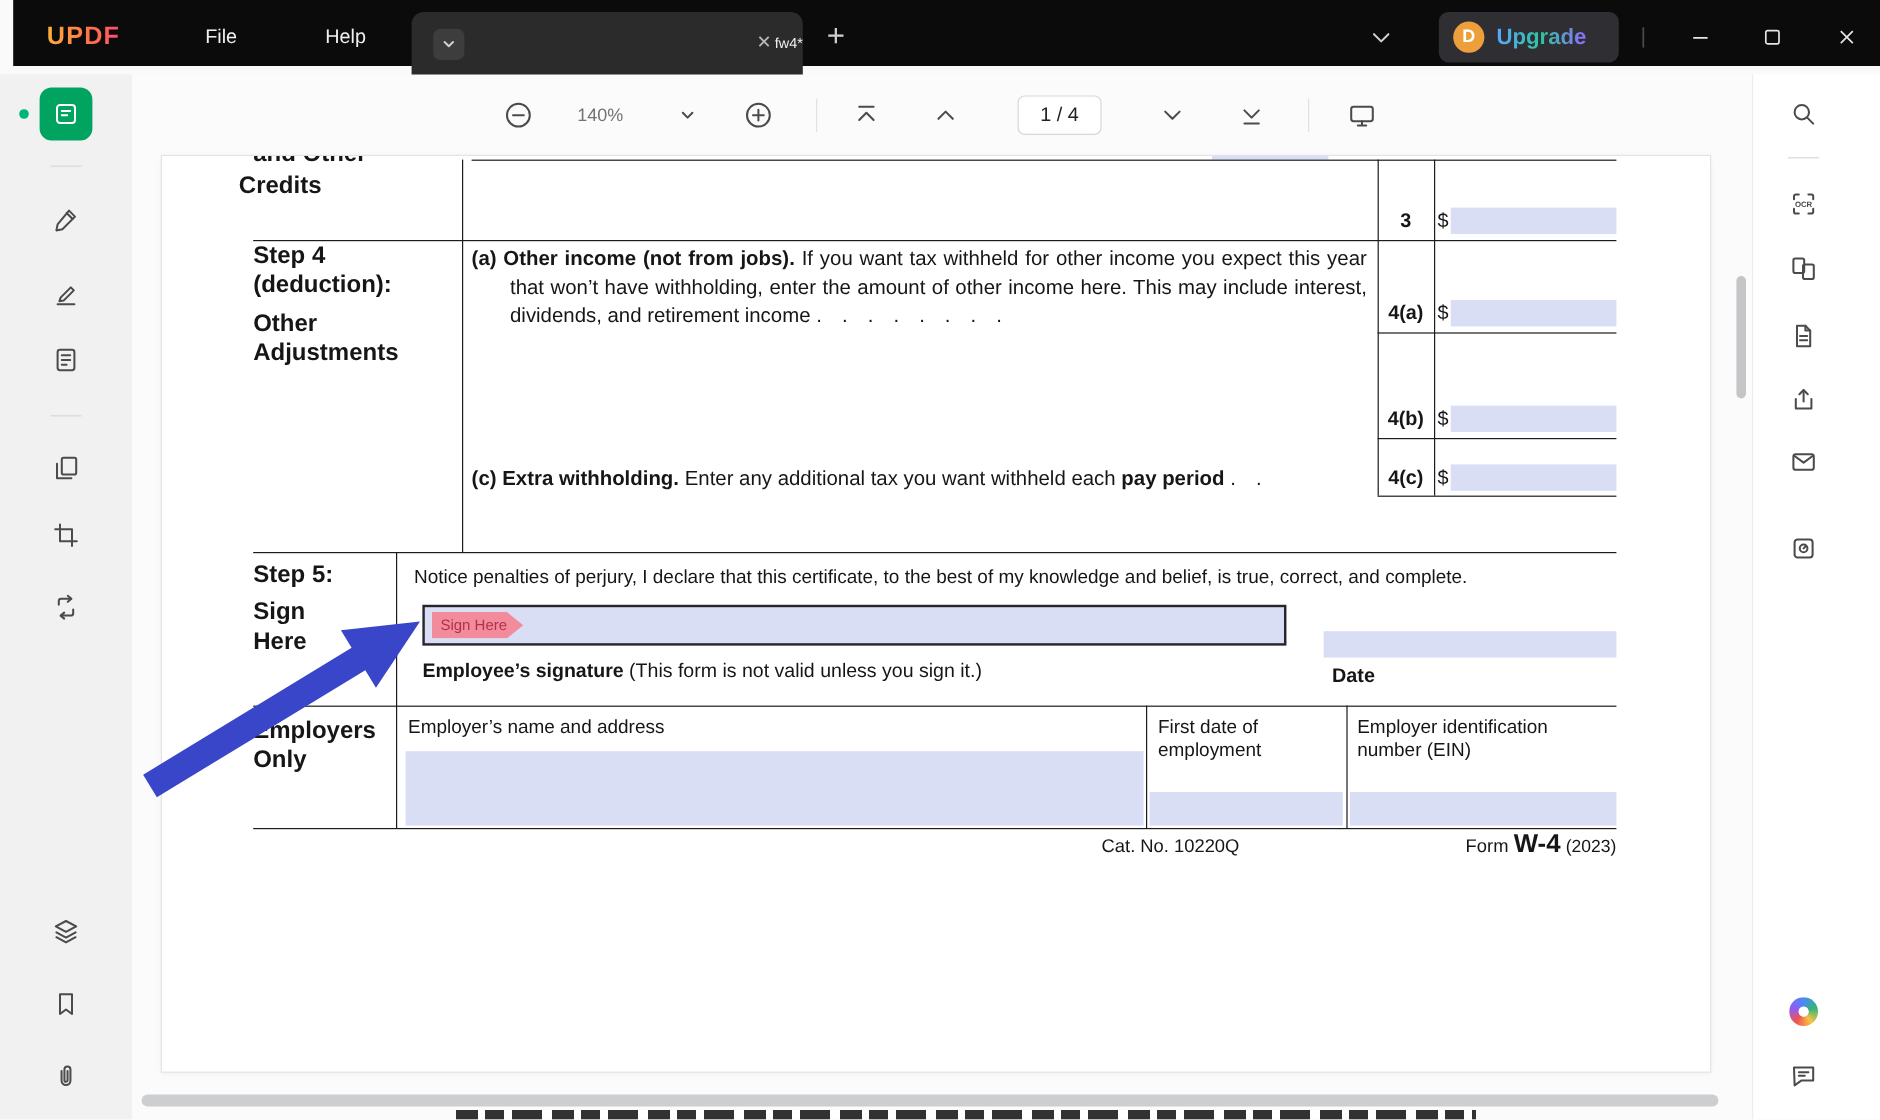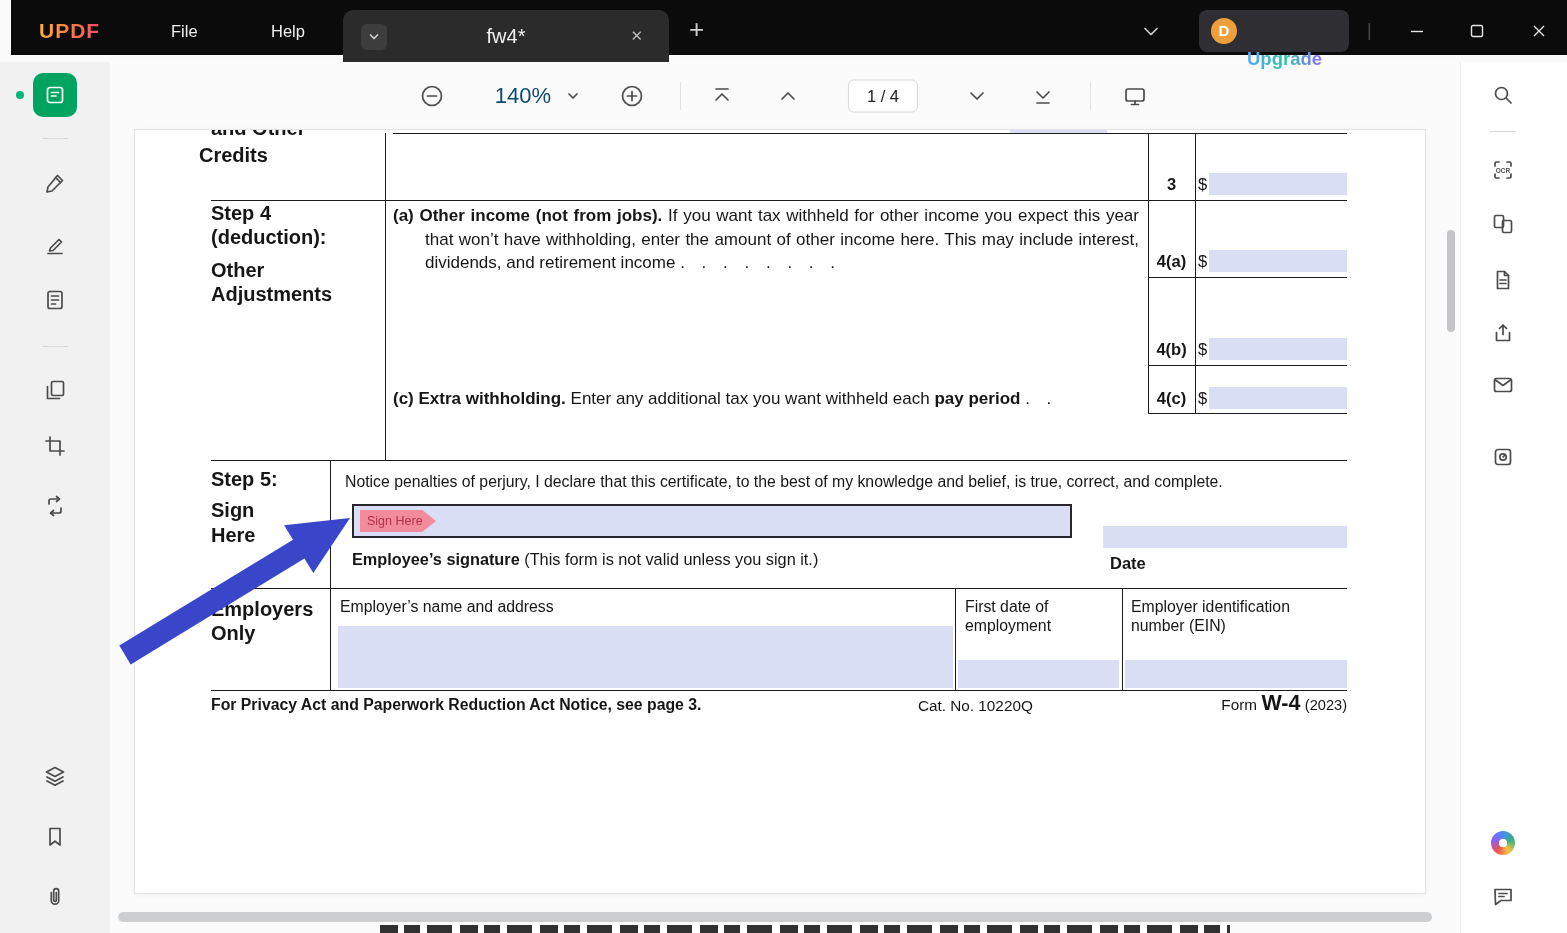--- a/index.html
+++ b/index.html
@@ -8,29 +8,29 @@
   .app { position:relative; width:1567px; height:933px; }
 
   
   .titlebar { position:absolute; left:11px; top:0; width:100%; height:55px; background:#0b0b0b; z-index:20; }
   .logo { position:absolute; left:28px; top:0; height:62px; line-height:62px; font-size:21px; font-weight:800; letter-spacing:1px;
           background:linear-gradient(90deg,#ffb03a,#ff7a45,#ff4d6d); -webkit-background-clip:text; background-clip:text; color:transparent; }
   .menu-item { position:absolute; top:0; height:62px; line-height:62px; color:#f0f0f0; font-size:16.5px; padding:0 14px; cursor:default; }
   .tab { position:absolute; left:332px; top:10px; width:326px; height:52px; background:#2b2b2b; border-radius:10px 10px 0 0; }
   .tab-caret { position:absolute; left:18px; top:14px; width:26px; height:26px; background:#3d3d3d; border-radius:6px;
                display:flex; align-items:center; justify-content:center; }
-  .tab-title { position:absolute; left:0; right:0; top:0; height:52px; line-height:52px; text-align:center; color:#f0f0f0; font-size:20px; }
+  .tab-title { position:absolute; left:0; right:0; top:0; height:52px; line-height:52px; text-align:right; color:#f0f0f0; font-size:12px; }
   .tab-close { position:absolute; right:26px; top:0; height:52px; line-height:52px; color:#b9b9b9; font-size:15px; }
   .newtab { position:absolute; left:670px; top:0; height:62px; line-height:58px; color:#cfcfcf; font-size:26px; font-weight:300; padding:0 8px; }
   .tb-collapse { position:absolute; left:1128px; top:19px; }
   .upgrade { position:absolute; left:1188px; top:10px; width:150px; height:42px; background:#2e2e33; border-radius:8px; }
   .avatar { position:absolute; left:12px; top:8px; width:26px; height:26px; border-radius:50%; background:#ed9f3c;
             color:#fff; font-weight:bold; font-size:15px; text-align:center; line-height:26px; }
   .upgrade-text { position:absolute; left:48px; top:0; height:42px; line-height:42px; font-size:18.5px; font-weight:bold;
-                  background:linear-gradient(90deg,#58a6ff,#2ec4a0,#8f6bff); -webkit-background-clip:text; background-clip:text; color:transparent;margin-top:28px; }
+                  background:linear-gradient(90deg,#58a6ff,#2ec4a0,#8f6bff); -webkit-background-clip:text; background-clip:text; color:transparent; }
   .tb-sep { position:absolute; left:1356px; top:0; height:62px; line-height:60px; color:#4a4a4a; font-size:18px; }
   .winbtn { position:absolute; top:0; width:44px; height:62px; display:flex; align-items:center; justify-content:center; }
 
   
   .left-sidebar { position:absolute; left:0; top:62px; width:110px; bottom:0; background:#f1f1f2; z-index:10; }
   .right-sidebar { position:absolute; right:0; top:62px; width:107px; bottom:0; background:#ffffff; border-left:1px solid #ededee; z-index:10; }
   .tool { position:absolute; left:50%; transform:translate(-50%,-50%); width:40px; height:40px;
           display:flex; align-items:center; justify-content:center; border-radius:8px; }
   .tool-active { width:44px; height:44px; background:#00a35f; border-radius:10px; }
   .active-dot { position:absolute; left:16px; top:29px; width:8px; height:8px; border-radius:50%; background:#00b57a; }
@@ -39,21 +39,21 @@
   .wicon { stroke:#ffffff; }
   .ai-flower { width:24px; height:24px; border-radius:50%;
       background: radial-gradient(circle at center, #ffffff 0 4px, rgba(255,255,255,0) 4.5px),
                   conic-gradient(#4b8bf4,#34b37a,#f6c344,#ef5350,#8e5cf6,#4b8bf4); }
 
   
   .main { position:absolute; left:110px; top:62px; right:107px; bottom:0; background:#fbfbfc; }
   .toolbar { position:absolute; left:0; top:0; right:0; height:68px; }
   .tbtn { position:absolute; top:34px; transform:translate(-50%,-50%); display:flex; align-items:center; justify-content:center;
           width:36px; height:36px; border-radius:6px; }
-  .zoom-text { position:absolute; left:406px; top:34px; transform:translate(-50%,-50%); font-size:22px; color:#0c4a6e; width:70px; text-align:right; }
+  .zoom-text { position:absolute; left:406px; top:34px; transform:translate(-50%,-50%); font-size:15px; color:#737373; width:70px; text-align:left; }
   .page-box { position:absolute; left:773px; top:34px; transform:translate(-50%,-50%); border:1px solid #d8d8d8; border-radius:6px;
               background:#fff; padding:6px 18px; font-size:16.5px; color:#222; }
   .tb-div { position:absolute; top:20px; width:1px; height:28px; background:#e2e2e2; }
 
   
   .canvas { position:absolute; left:0; top:68px; right:0; bottom:0; }
   .pdf-page { position:absolute; left:25px; top:0; width:1290px; height:763px; background:#fff; overflow:hidden;
               box-shadow:0 0 0 1px #e4e4e6, 0 2px 8px rgba(0,0,0,.05); color:#161616; }
   .hline { position:absolute; height:1px; background:#1c1c1c; }
   .vline { position:absolute; width:1px; background:#1c1c1c; }
@@ -366,21 +366,20 @@
         <div class="steplabel" style="left:76px;top:492px">Only</div>
         <div class="flabel" style="left:205px;top:468px">Employer’s name and address</div>
         <div class="flabel" style="left:830px;top:468px">First date of</div>
         <div class="flabel" style="left:830px;top:487px">employment</div>
         <div class="flabel" style="left:996px;top:468px">Employer identification</div>
         <div class="flabel" style="left:996px;top:487px">number (EIN)</div>
         <div class="bluefield" style="left:203px;top:496px;width:615px;height:62px"></div>
         <div class="bluefield" style="left:823px;top:530px;width:161px;height:28px"></div>
         <div class="bluefield" style="left:990px;top:530px;width:222px;height:28px"></div>
 
-        <div class="flabel" style="left:76px;top:566px;font-weight:bold">For Privacy Act and Paperwork Reduction Act Notice, see page 3.</div>
         <div class="flabel" style="left:783px;top:567px;font-size:15.3px">Cat. No. 10220Q</div>
         <div class="flabel" style="left:1040px;top:561px;width:172px;text-align:right"><span style="font-size:15.3px">Form</span> <b style="font-size:21.5px">W-4</b> <span style="font-size:14.6px">(2023)</span></div>
       </div>
 
       <svg class="arrow-overlay" width="260" height="170" viewBox="0 0 260 170">
         <polygon points="20.7,154.4 194.4,48.6 203.3,63.1 240,8 174.1,15.3 183,29.8 9.3,135.6" fill="#3a46c9"></polygon>
       </svg>
 
       <div class="vthumb"></div>
       <div class="hthumb"></div>

